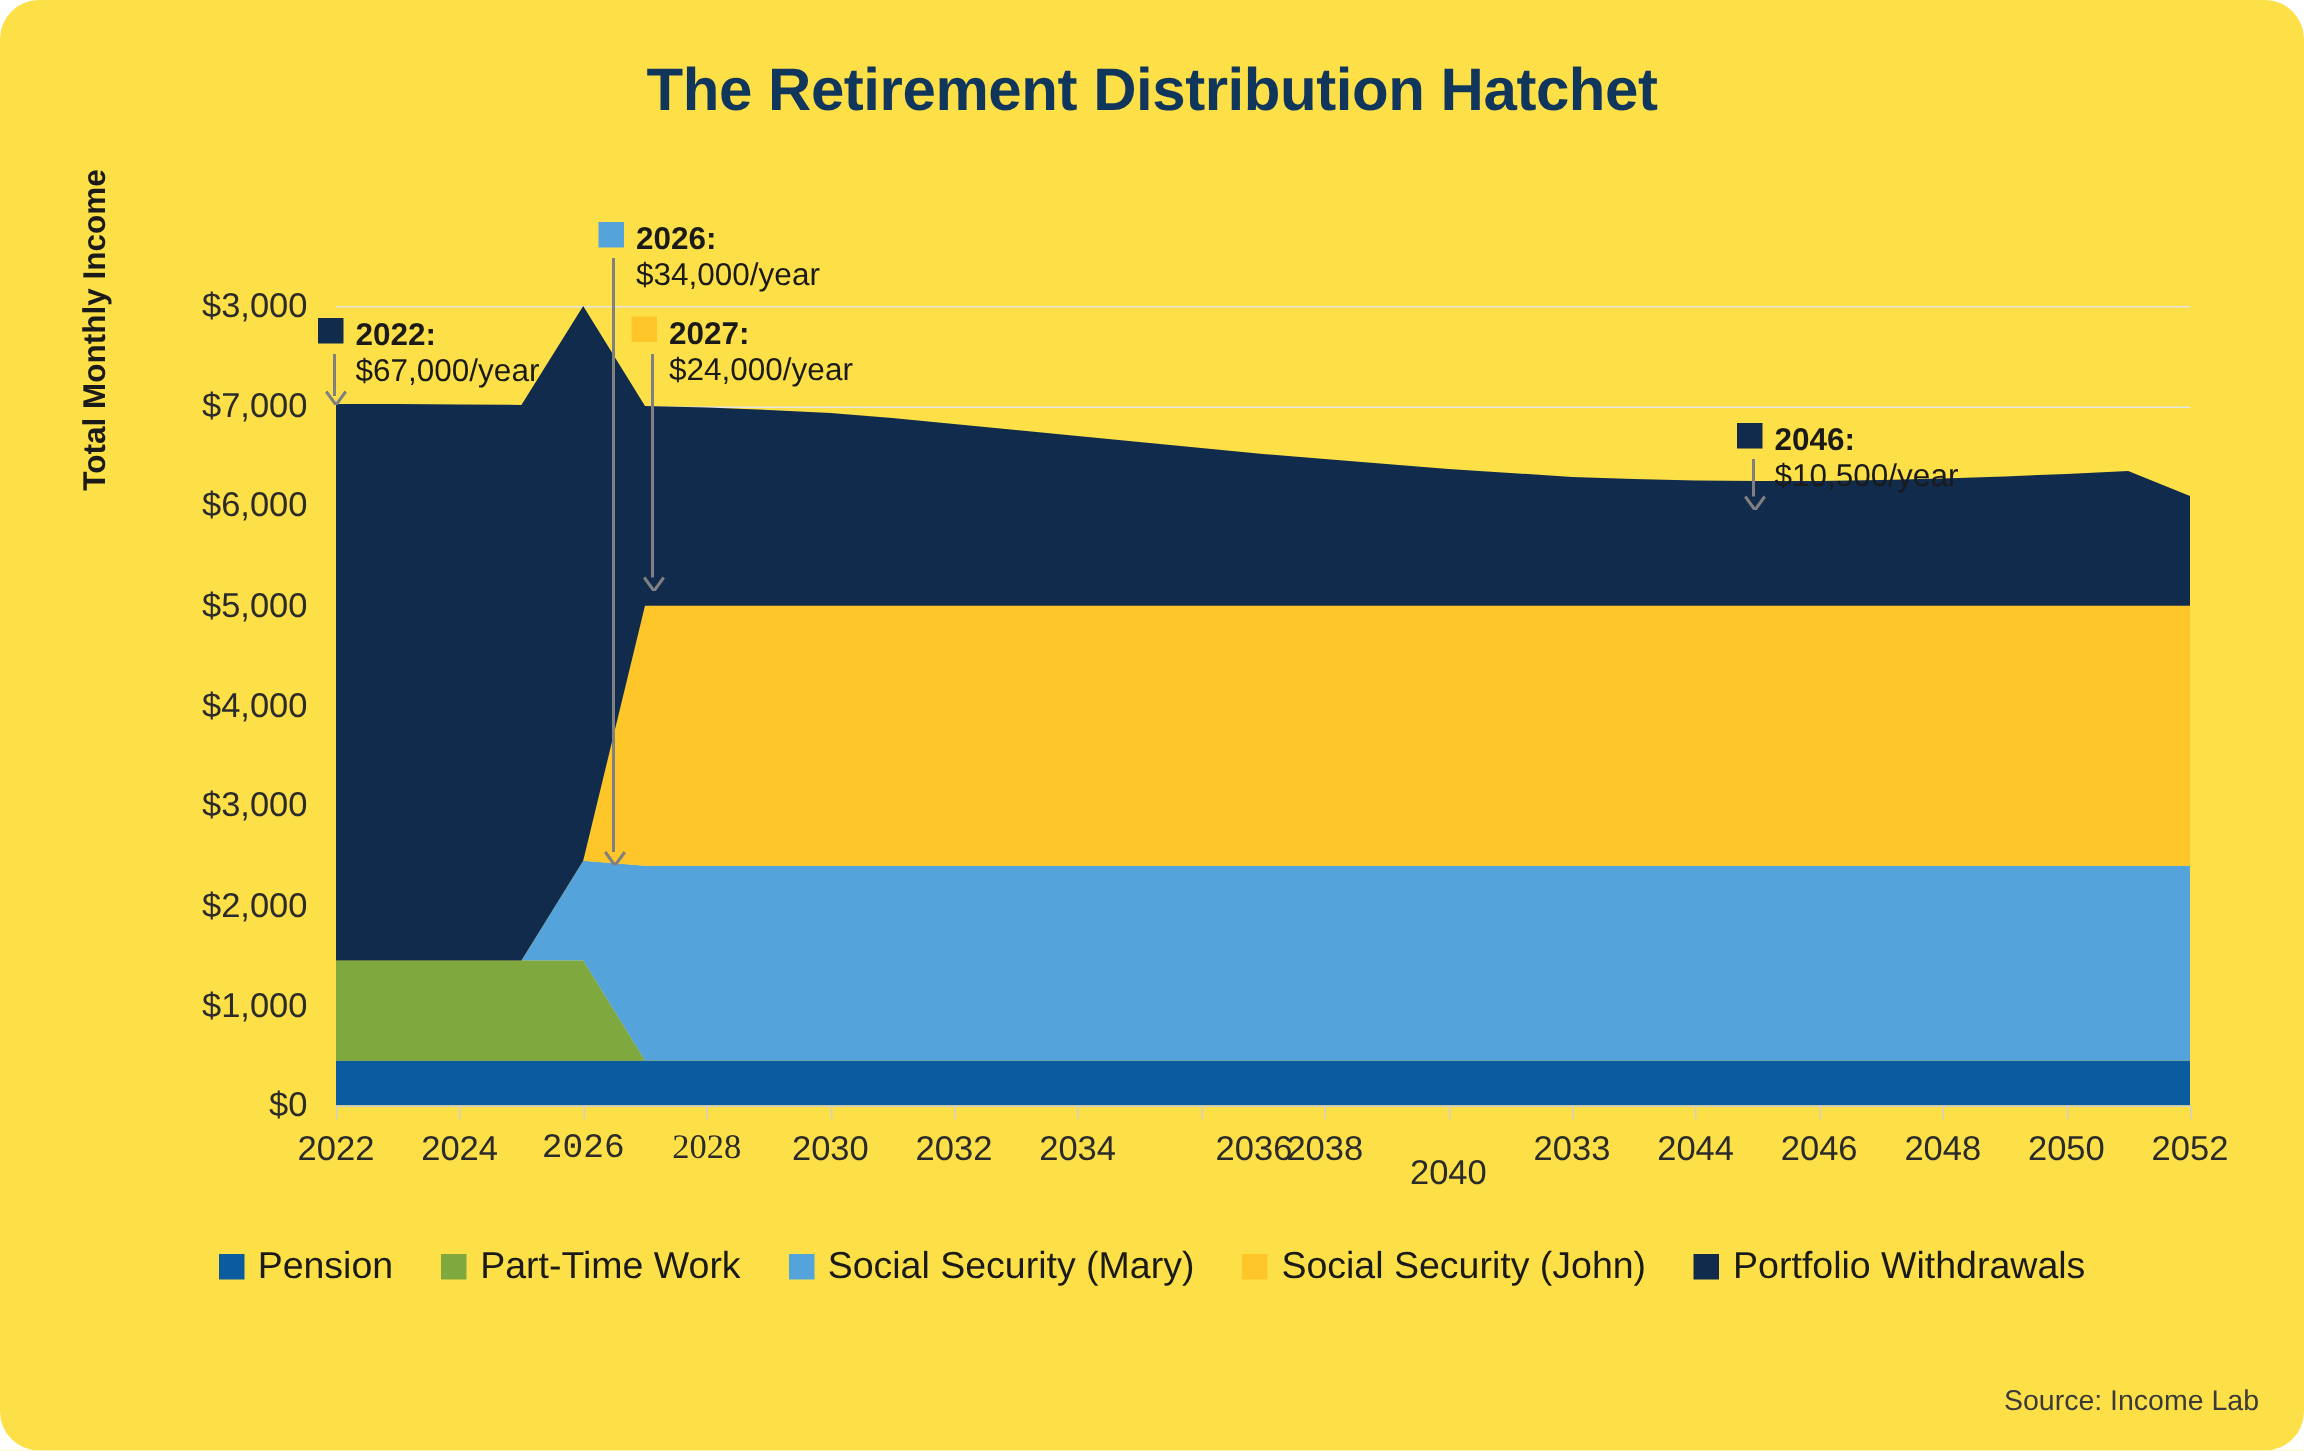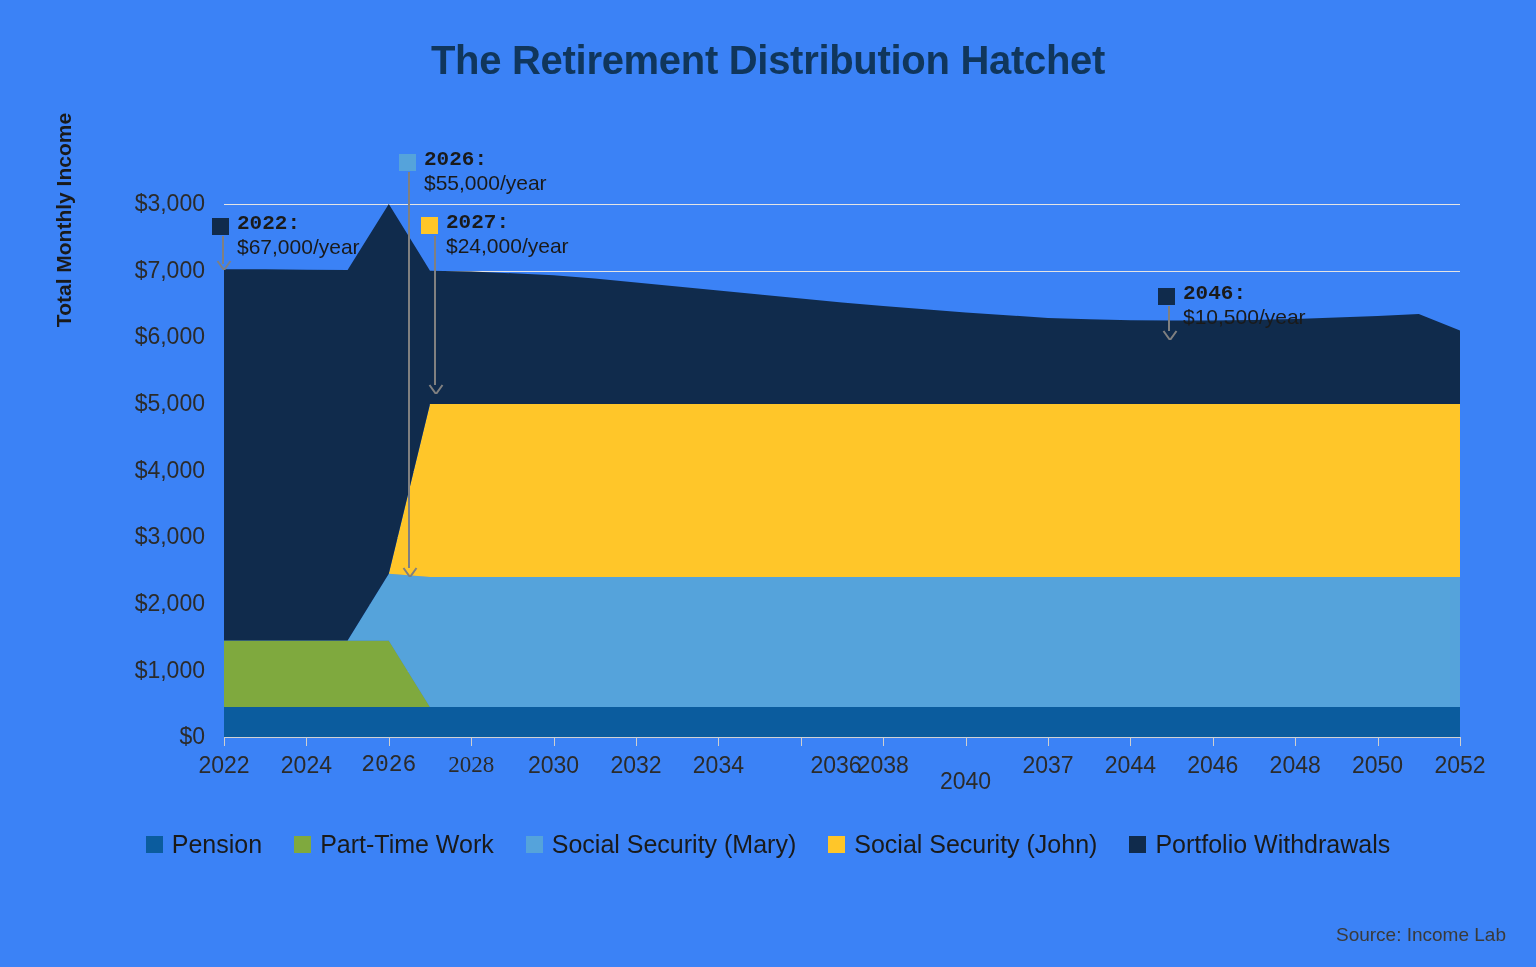--- a/index.html
+++ b/index.html
@@ -7,21 +7,22 @@
     margin: 0; padding: 0;
     width: 1536px; height: 967px;
     background: #ffffff;
     font-family: "Liberation Sans", sans-serif;
     overflow: hidden;
   }
   #root {
     position: relative;
     width: 1536px;
     height: 967px;
-    background: #3b82f6;
+    background: #fde047;
+    border-radius: 26px;
   }
   #chart-title {
     position: absolute;
     top: 38px; left: 0; width: 1536px;
     text-align: center;
     font-size: 40px;
     font-weight: bold;
     color: #10365C;
     letter-spacing: -0.3px;
     font-family: "Liberation Sans", sans-serif;
@@ -84,23 +85,22 @@
   }
   .anno {
     position: absolute;
     font-size: 21px;
     color: #1a1a1a;
     white-space: nowrap;
   }
   .anno .anno-head {
     font-weight: bold;
     display: flex;
-    align-items: flex-end;
+    align-items: flex-start;
     gap: 8px;
-    font-family: Liberation Mono, monospace;
   }
   .anno .swatch {
     display: inline-block;
     width: 17px; height: 17px;
   }
   .anno .anno-val {
     padding-left: 25px;
     font-weight: normal;
   }
   .leader {
@@ -195,21 +195,21 @@
       <div class="x-tick-label" style="left: 636px;">2032</div>
       <div class="x-tick-mark" style="left: 718.4px;"></div>
       <div class="x-tick-label" style="left: 718.4px;">2034</div>
       <div class="x-tick-mark" style="left: 800.8px;"></div>
       <div class="x-tick-label" style="left: 836px;">2036</div>
       <div class="x-tick-mark" style="left: 883.2px;"></div>
       <div class="x-tick-label" style="left: 883.2px;">2038</div>
       <div class="x-tick-mark" style="left: 965.6px;"></div>
       <div class="x-tick-label" style="left: 965.6px; margin-top: 16px;">2040</div>
       <div class="x-tick-mark" style="left: 1048px;"></div>
-      <div class="x-tick-label" style="left: 1048px;">2037</div>
+      <div class="x-tick-label" style="left: 1048px;">2033</div>
       <div class="x-tick-mark" style="left: 1130.4px;"></div>
       <div class="x-tick-label" style="left: 1130.4px;">2044</div>
       <div class="x-tick-mark" style="left: 1212.8px;"></div>
       <div class="x-tick-label" style="left: 1212.8px;">2046</div>
       <div class="x-tick-mark" style="left: 1295.2px;"></div>
       <div class="x-tick-label" style="left: 1295.2px;">2048</div>
       <div class="x-tick-mark" style="left: 1377.6px;"></div>
       <div class="x-tick-label" style="left: 1377.6px;">2050</div>
       <div class="x-tick-mark" style="left: 1460px;"></div>
       <div class="x-tick-label" style="left: 1460px;">2052</div>
@@ -225,21 +225,21 @@
   <div class="leader" style="left:222px; top:236px; height:28px;"></div>
   <svg class="arrow-head" style="left:223px; top:258px;" viewBox="0 0 16 12">
     <path d="M8 12 L1.5 3 M8 12 L14.5 3" stroke="#808080" stroke-width="2" fill="none"></path>
   </svg>
 
   <div class="anno" style="left:399px; top:148px;">
     <div class="anno-head">
       <span class="swatch" style="background:#55A3DB"></span>
       <span>2026:</span>
     </div>
-    <div class="anno-val">$55,000/year</div>
+    <div class="anno-val">$34,000/year</div>
   </div>
   <div class="leader" style="left:408px; top:172px; height:396px;"></div>
   <svg class="arrow-head" style="left:409px; top:565px;" viewBox="0 0 16 12">
     <path d="M8 12 L1.5 3 M8 12 L14.5 3" stroke="#808080" stroke-width="2" fill="none"></path>
   </svg>
 
   <div class="anno" style="left:421px; top:211px;">
     <div class="anno-head">
       <span class="swatch" style="background:#FFC629"></span>
       <span>2027:</span>

